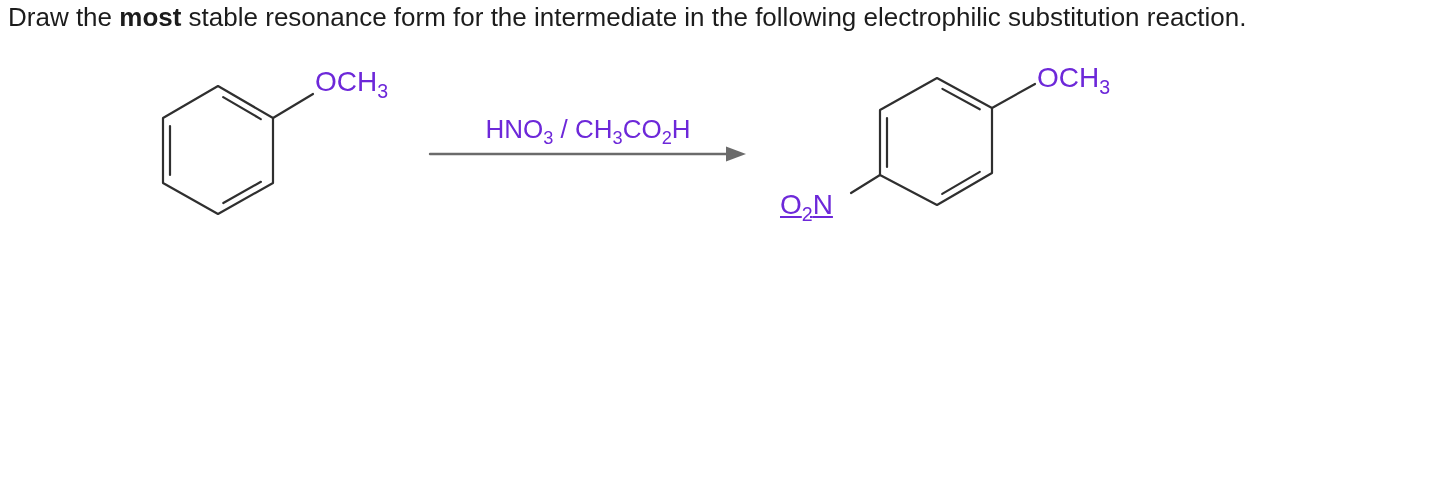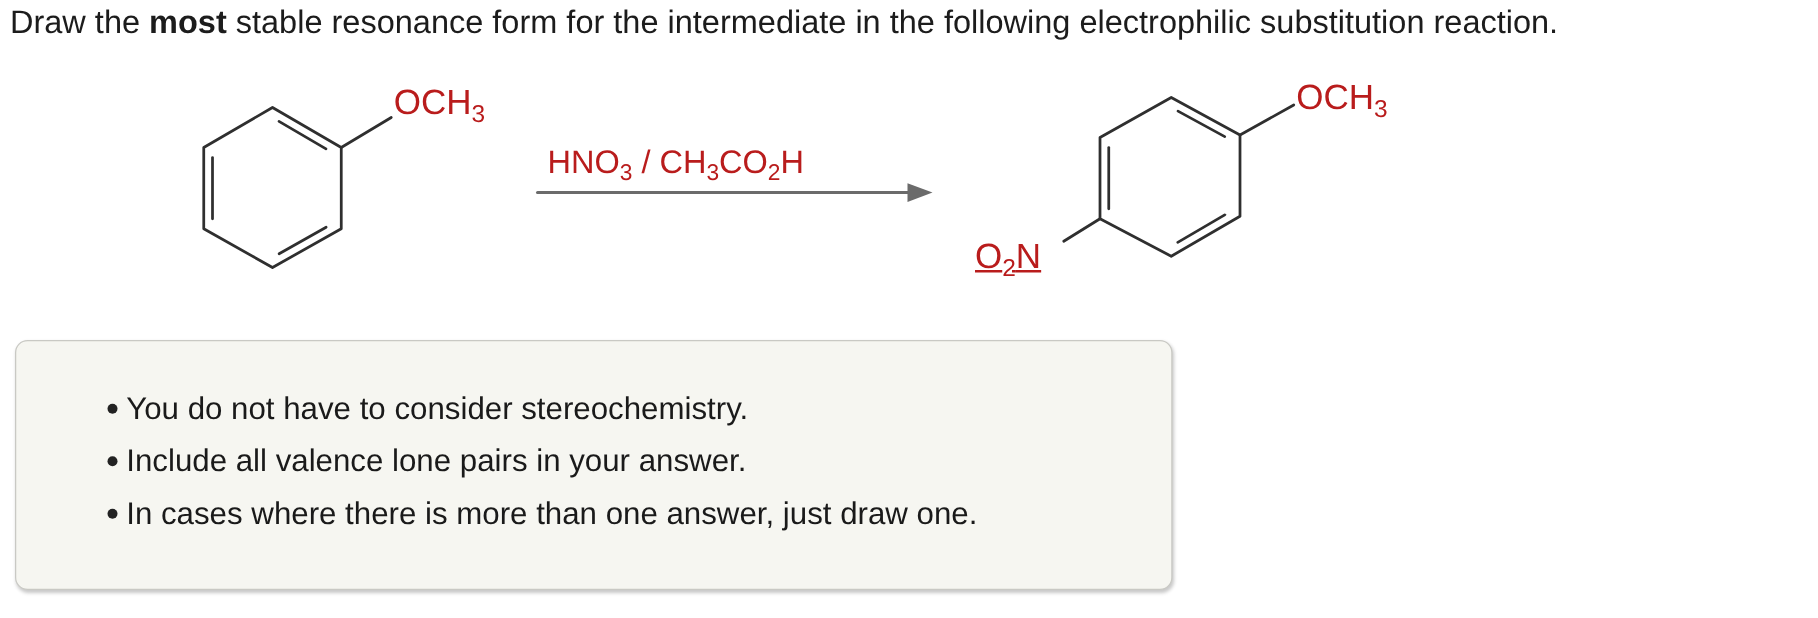--- a/index.html
+++ b/index.html
@@ -13,27 +13,27 @@
   }
   .title{
     position:absolute;left:8px;top:1px;
     font-size:26px;line-height:32px;color:#1c1c1c;
     white-space:nowrap;
   }
   .title b{font-weight:700;}
   svg.scheme{position:absolute;left:0;top:0;}
   .chem{
     position:absolute;
-    font-size:28px;line-height:1;color:#b91c1c;
+    font-size:28px;line-height:1;color:#6d28d9;
     white-space:pre;
   }
   .chem sub{font-size:0.7em;line-height:0;}
   .cond{
     font-size:26px;
-    left:438px;top:116px;width:300px;text-align:left;
+    left:438px;top:116px;width:300px;text-align:center;
   }
   .note-box{
     position:absolute;left:12px;top:272px;
     width:926px;height:200px;
     background:#f6f6f1;
     border:1px solid #c9c9c4;
     border-radius:10px;
     box-shadow:1px 2px 3px rgba(0,0,0,0.22);
     box-sizing:border-box;
   }
@@ -85,21 +85,14 @@
   </svg>
 
   <span class="chem" style="left:315px;top:68px;"><span>OCH</span><sub>3</sub></span>
 
   <span class="chem cond"><span>HNO</span><sub>3</sub><span> / CH</span><sub>3</sub><span>CO</span><sub>2</sub><span>H</span></span>
 
   <span class="chem" style="left:1037px;top:64px;"><span>OCH</span><sub>3</sub></span>
 
   <span class="chem" style="left:780px;top:191px;text-decoration:underline;"><span>O</span><sub>2</sub><span>N</span></span>
 
-  <div class="note-box">
-    <ul>
-      <li><span>You do not have to consider stereochemistry.</span></li>
-      <li><span>Include all valence lone pairs in your answer.</span></li>
-      <li><span>In cases where there is more than one answer, just draw one.</span></li>
-    </ul>
-  </div>
 
 </div>
 
 </body></html>

